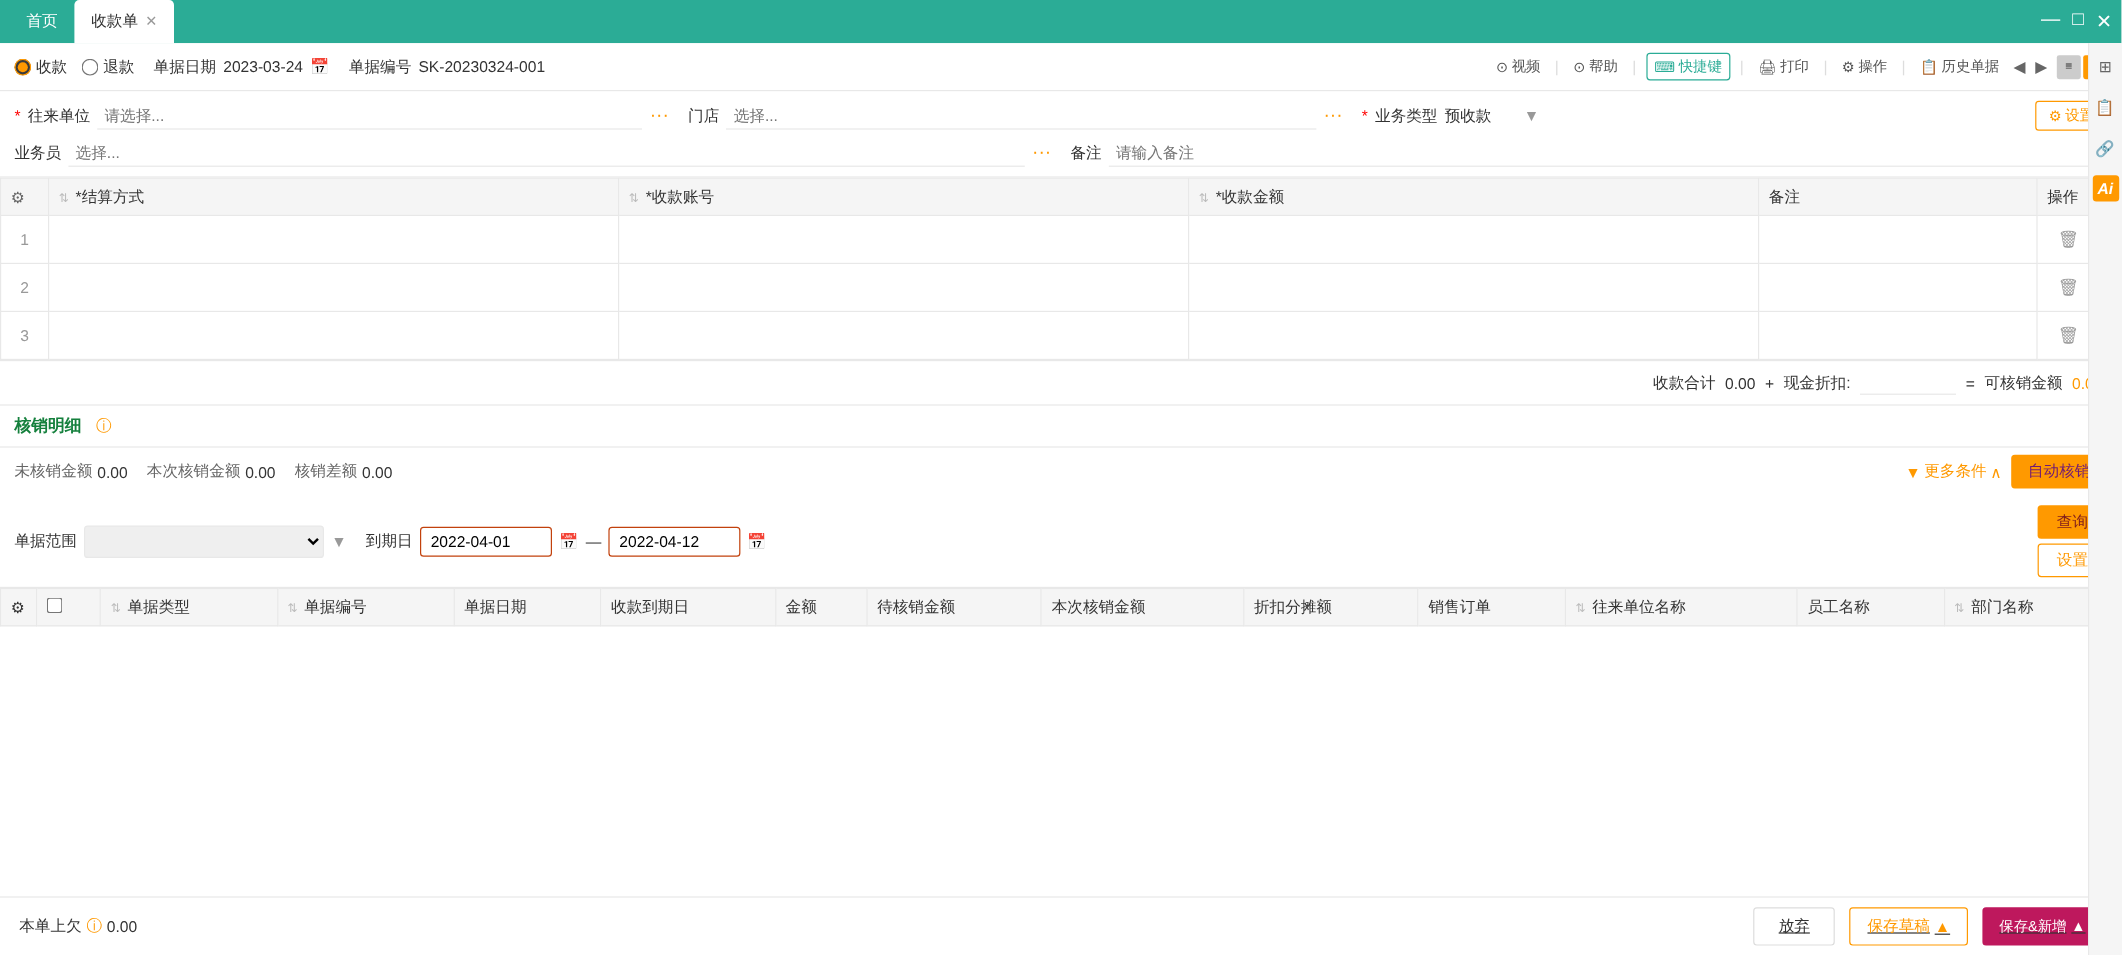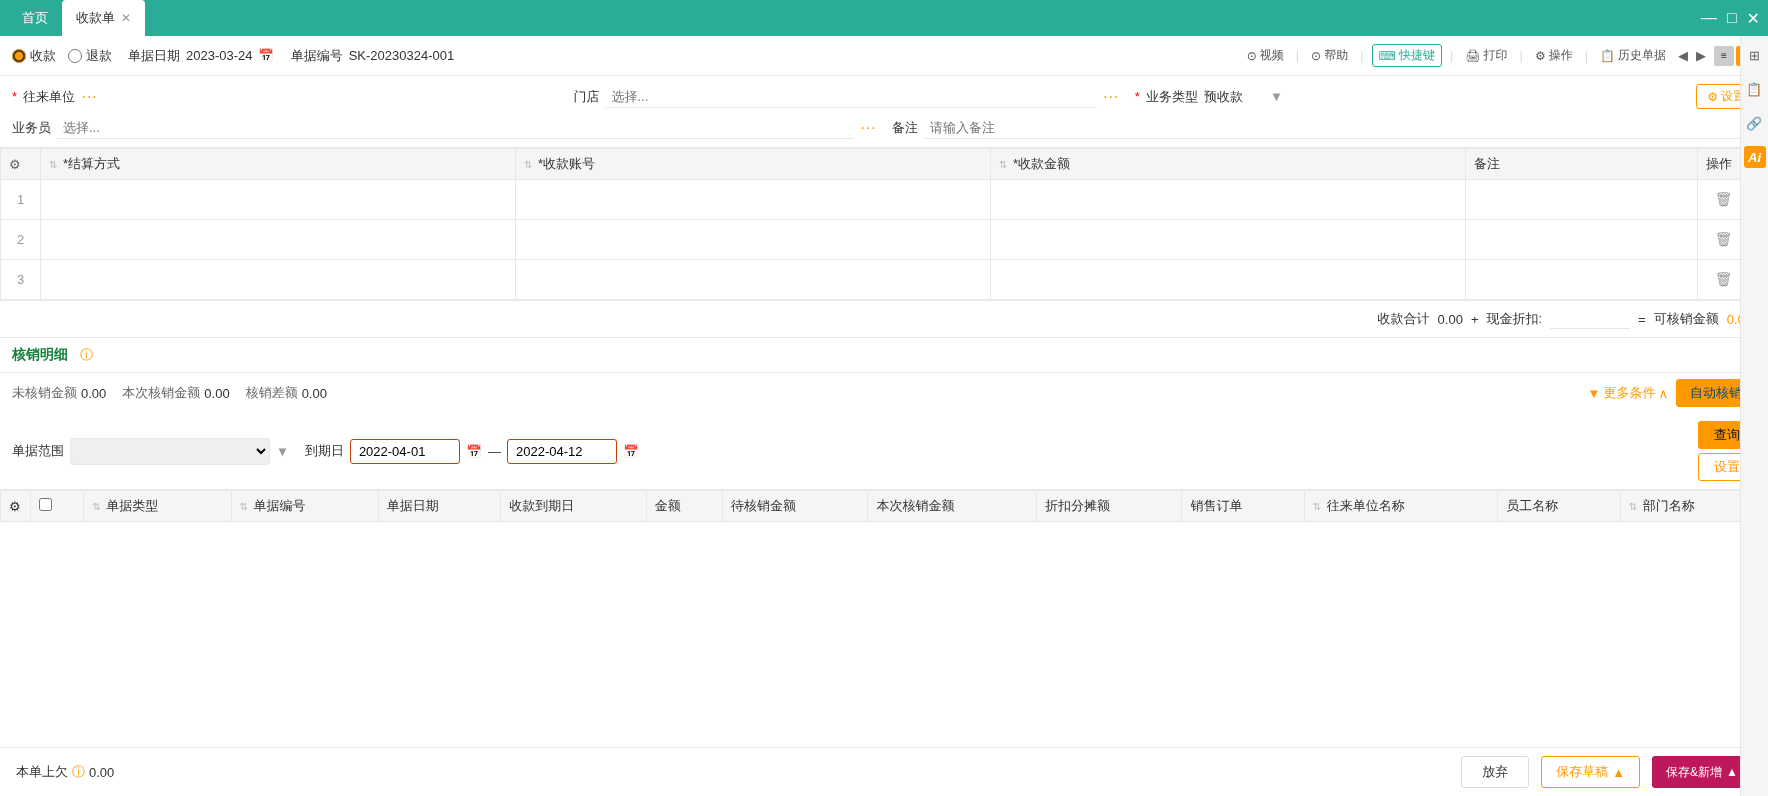--- a/index.html
+++ b/index.html
@@ -71,43 +71,43 @@
     .verify-tab { padding: 3px 10px; cursor: pointer; color: #f90; font-size: 13px; border: 1px solid transparent; border-radius: 3px; }
     .verify-tab.active { }
     .info-icon { color: #f90; cursor: pointer; font-size: 13px; }
 
     .verify-stats { display: flex; align-items: center; padding: 6px 12px; gap: 16px; font-size: 13px; flex-shrink: 0; }
     .stat-item { display: flex; align-items: center; gap: 4px; }
     .stat-label { color: #666; }
     .stat-val { color: #333; }
     .verify-stats-right { margin-left: auto; display: flex; align-items: center; gap: 8px; }
     .filter-btn { color: #f90; cursor: pointer; font-size: 13px; display: flex; align-items: center; gap: 3px; }
-    .auto-btn { background: #f90; color: #0c4a6e; border: none; border-radius: 3px; padding: 5px 14px; cursor: pointer; font-size: 13px; }
+    .auto-btn { background: #f90; color: #701a75; border: none; border-radius: 3px; padding: 5px 14px; cursor: pointer; font-size: 13px; }
 
     .filter-row { display: flex; align-items: center; padding: 8px 12px; gap: 16px; border-bottom: 1px solid #e8e8e8; flex-shrink: 0; }
     .filter-field { display: flex; align-items: center; gap: 6px; font-size: 13px; }
     .filter-select { border: 1px solid #e8e8e8; border-radius: 3px; padding: 4px 8px; font-size: 13px; width: 200px; }
     .filter-arrow { color: #999; cursor: pointer; }
     .date-input { border: 1px solid #c2410c; border-radius: 3px; padding: 4px 8px; font-size: 13px; width: 110px; }
     .calendar-icon { color: #999; cursor: pointer; }
-    .query-btn { background: #f90; color: #0f172a; border: none; border-radius: 3px; padding: 5px 16px; cursor: pointer; font-size: 13px; }
+    .query-btn { background: #f90; color: #7f1d1d; border: none; border-radius: 3px; padding: 5px 16px; cursor: pointer; font-size: 13px; }
     .settings-btn2 { background: #fff; border: 1px solid #f90; color: #f90; border-radius: 3px; padding: 4px 14px; cursor: pointer; font-size: 13px; }
 
     
     .detail-table-wrap { flex: 1; overflow: auto; }
     .detail-table { width: 100%; border-collapse: collapse; font-size: 13px; }
     .detail-table thead tr { background: #f5f5f5; }
     .detail-table th { border: 1px solid #e8e8e8; padding: 6px 8px; text-align: left; font-weight: normal; white-space: nowrap; color: #333; }
     .checkbox-col { width: 30px; text-align: center; }
 
     
     .bottom-bar { display: flex; align-items: center; padding: 8px 16px; background: #fff; border-top: 1px solid #e8e8e8; flex-shrink: 0; }
     .bottom-info { font-size: 13px; color: #333; display: flex; align-items: center; gap: 4px; }
     .bottom-info .info-icon2 { color: #f90; cursor: pointer; }
-    .bottom-right { margin-left: auto; display: flex; gap: 12px; }
+    .bottom-right { margin-left: auto; display: flex; gap: 12px; text-decoration: underline; }
     .btn-discard { background: #fff; border: 1px solid #ddd; color: #333; border-radius: 3px; padding: 6px 20px; cursor: pointer; font-size: 13px; }
     .btn-draft { background: #fff; border: 1px solid #f90; color: #f90; border-radius: 3px; padding: 6px 14px; cursor: pointer; font-size: 13px; display: flex; align-items: center; gap: 4px; }
     .btn-save { background: #be185d; border: none; color: #fff; border-radius: 3px; padding: 6px 14px; cursor: pointer; font-size: 12px; display: flex; align-items: center; gap: 4px; }
 
     
     .right-sidebar { position: fixed; right: 0; top: 36px; width: 28px; height: calc(796px - 36px); background: #f5f5f5; border-left: 1px solid #e8e8e8; display: flex; flex-direction: column; align-items: center; padding: 8px 0; gap: 12px; z-index: 10; }
     .sidebar-icon { width: 22px; height: 22px; display: flex; align-items: center; justify-content: center; cursor: pointer; color: #666; font-size: 13px; }
     .sidebar-icon.active { background: #f90; color: #fff; border-radius: 3px; }
   </style>
 </head>
@@ -190,20 +190,21 @@
         <div class="layout-icon active">⊞</div>
       </div>
     </div>
   </div>
 
   <div class="form-area">
     <div class="form-row">
       <div class="form-field" style="flex:2;">
         <span class="req">*</span>
         <label>往来单位</label>
+        <input class="form-input" placeholder="请选择..." style="">
         <span class="more-btn">···</span>
       </div>
       <div class="form-field" style="flex:2;">
         <label>门店</label>
         <input class="form-input" placeholder="选择..." style="">
         <span class="more-btn">···</span>
       </div>
       <div class="form-field" style="flex:2;">
         <span class="req">*</span>
         <label>业务类型</label>

